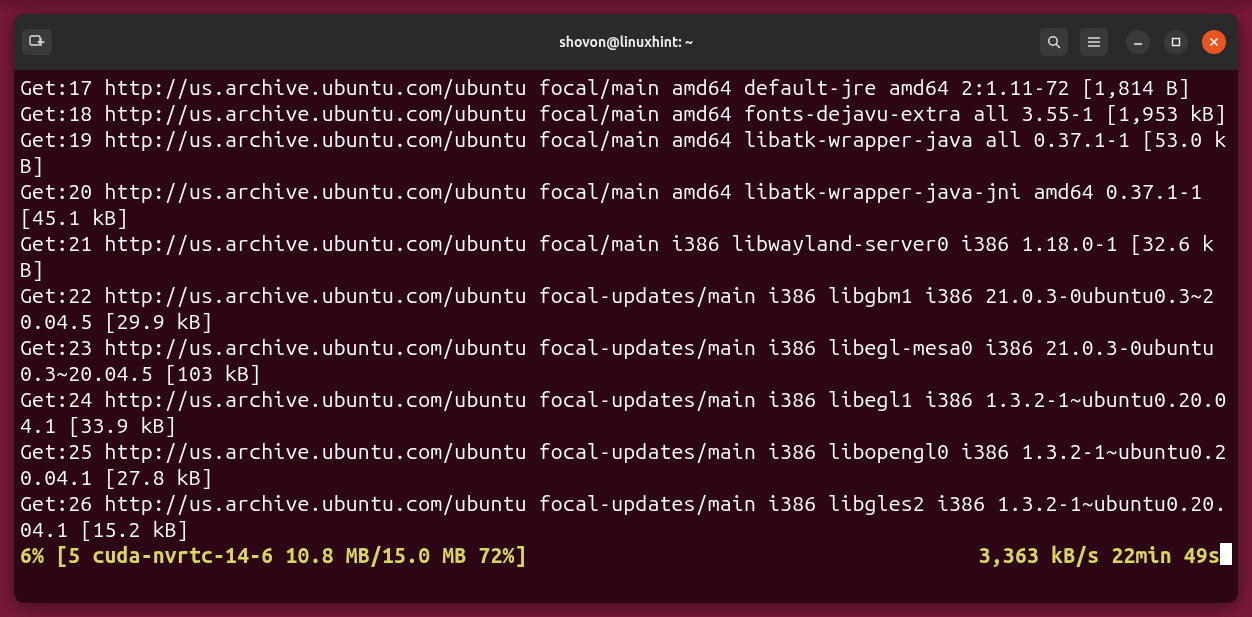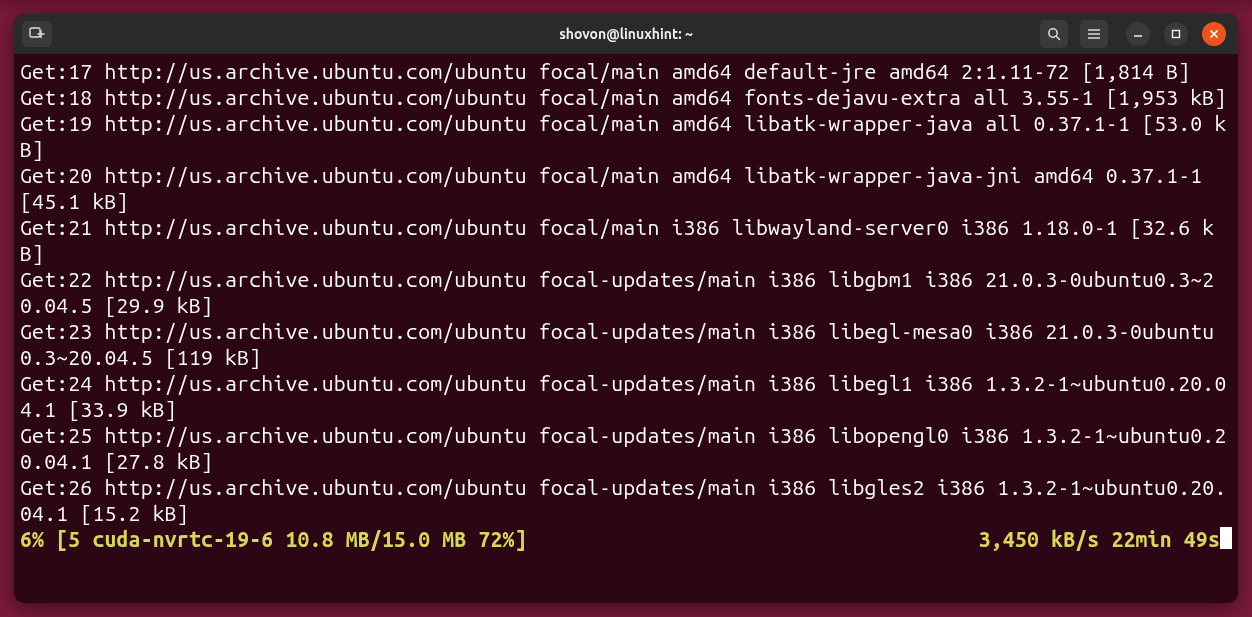--- a/index.html
+++ b/index.html
@@ -18,21 +18,21 @@
     right: 14px;
     bottom: 14px;
     background: #2c0614;
     border-radius: 10px;
     box-shadow: 0 4px 20px rgba(0,0,0,0.5);
     display: flex;
     flex-direction: column;
     overflow: hidden;
   }
   .titlebar {
-    height: 40px;
+    height: 56px;
     background: #2a2a2a;
     display: flex;
     align-items: center;
     padding: 0 8px;
     border-radius: 10px 10px 0 0;
     position: relative;
     flex-shrink: 0;
   }
   .titlebar-left {
     display: flex;
@@ -165,18 +165,18 @@
       </div>
     </div>
   </div>
 
   <div class="terminal"><span>Get:17 http://us.archive.ubuntu.com/ubuntu focal/main amd64 default-jre amd64 2:1.11-72 [1,814 B]</span>
 <span>Get:18 http://us.archive.ubuntu.com/ubuntu focal/main amd64 fonts-dejavu-extra all 3.55-1 [1,953 kB]</span>
 <span>Get:19 http://us.archive.ubuntu.com/ubuntu focal/main amd64 libatk-wrapper-java all 0.37.1-1 [53.0 kB]</span>
 <span>Get:20 http://us.archive.ubuntu.com/ubuntu focal/main amd64 libatk-wrapper-java-jni amd64 0.37.1-1 [45.1 kB]</span>
 <span>Get:21 http://us.archive.ubuntu.com/ubuntu focal/main i386 libwayland-server0 i386 1.18.0-1 [32.6 kB]</span>
 <span>Get:22 http://us.archive.ubuntu.com/ubuntu focal-updates/main i386 libgbm1 i386 21.0.3-0ubuntu0.3~20.04.5 [29.9 kB]</span>
-<span>Get:23 http://us.archive.ubuntu.com/ubuntu focal-updates/main i386 libegl-mesa0 i386 21.0.3-0ubuntu0.3~20.04.5 [119 kB]</span>
+<span>Get:23 http://us.archive.ubuntu.com/ubuntu focal-updates/main i386 libegl-mesa0 i386 21.0.3-0ubuntu0.3~20.04.5 [103 kB]</span>
 <span>Get:24 http://us.archive.ubuntu.com/ubuntu focal-updates/main i386 libegl1 i386 1.3.2-1~ubuntu0.20.04.1 [33.9 kB]</span>
 <span>Get:25 http://us.archive.ubuntu.com/ubuntu focal-updates/main i386 libopengl0 i386 1.3.2-1~ubuntu0.20.04.1 [27.8 kB]</span>
 <span>Get:26 http://us.archive.ubuntu.com/ubuntu focal-updates/main i386 libgles2 i386 1.3.2-1~ubuntu0.20.04.1 [15.2 kB]</span>
-<span class="status-line"><span class="left">6% [5 cuda-nvrtc-19-6 10.8 MB/15.0 MB 72%]</span><span class="right"><span>3,450 kB/s 22min 49s</span><span class="cursor"></span></span></span></div>
+<span class="status-line"><span class="left">6% [5 cuda-nvrtc-14-6 10.8 MB/15.0 MB 72%]</span><span class="right"><span>3,363 kB/s 22min 49s</span><span class="cursor"></span></span></span></div>
 </div>
 
 </body></html>

